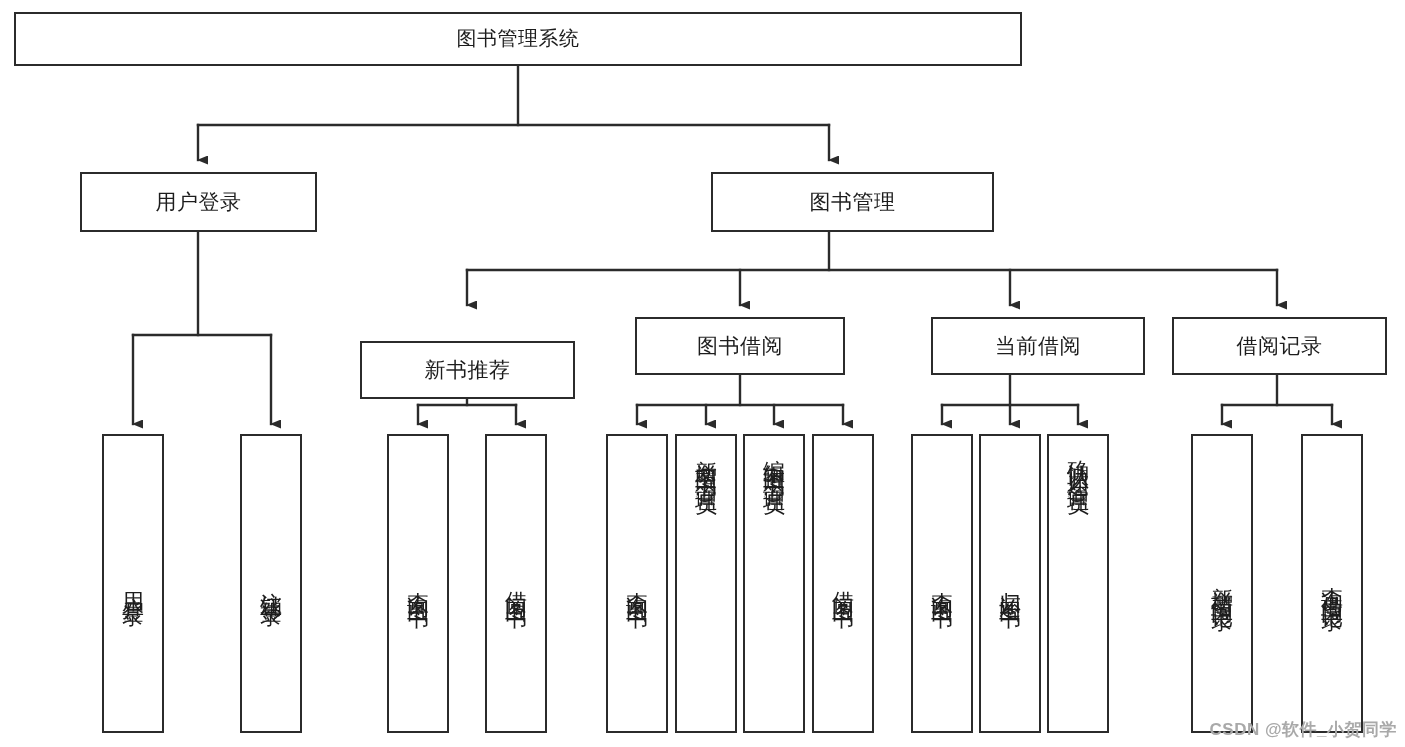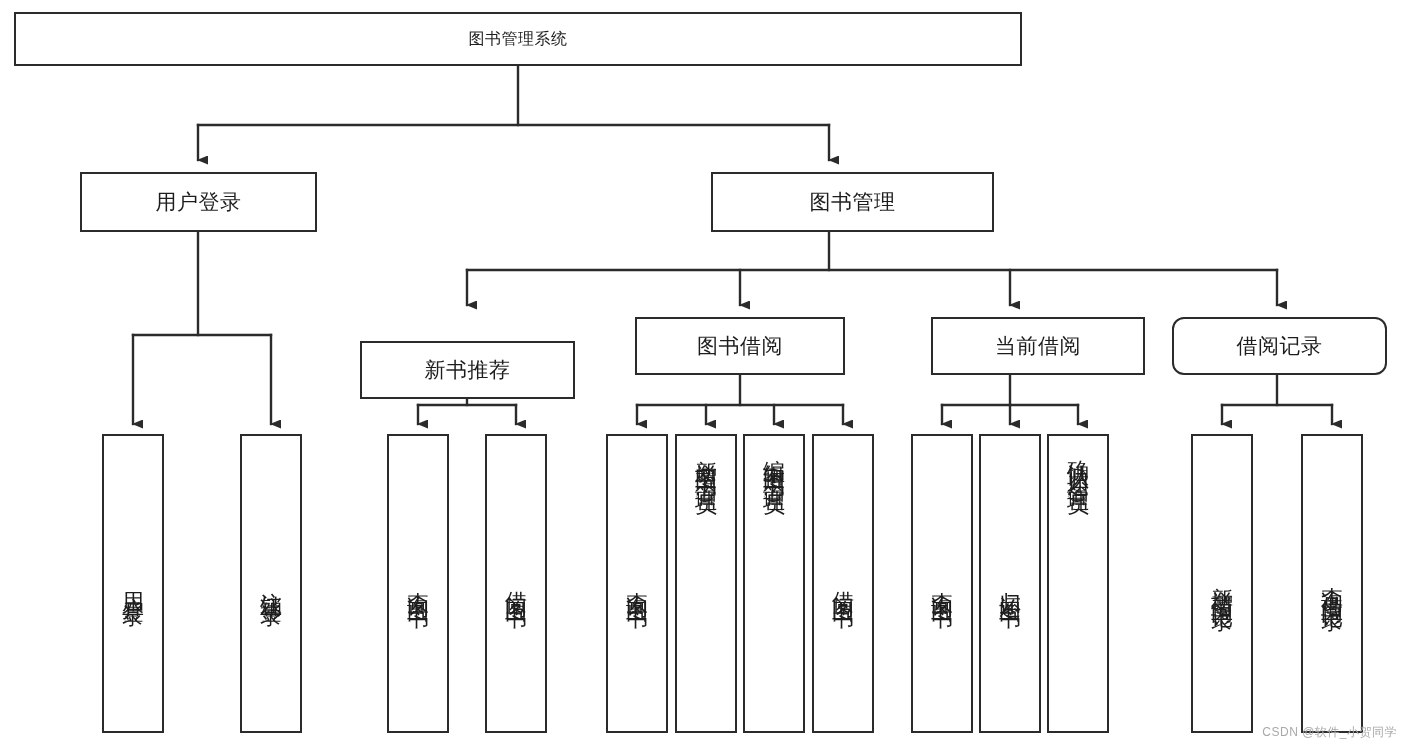--- a/index.html
+++ b/index.html
@@ -40,21 +40,21 @@
     text-align: center;
     line-height: 1.18;
     white-space: nowrap;
   }
   
   .node.horiz .node-label {
     font-size: 21px;
     letter-spacing: 0.5px;
   }
   .node.root .node-label {
-    font-size: 16px;
+    font-size: 20px;
   }
   
   .node.vert {
     align-items: flex-start;
     justify-content: center;
     padding-top: 0;
   }
   .node.vert .node-label {
     writing-mode: vertical-rl;
     text-orientation: upright;
@@ -71,25 +71,26 @@
     align-items: center;
   }
   .node.vert.top {
     align-items: flex-start;
     padding-top: 6px;
   }
   #watermark {
     position: absolute;
     right: 8px;
     bottom: 6px;
-    font-size: 12px;
+    font-size: 17px;
     color: #a9a9a9;
     letter-spacing: 0.5px;
     white-space: nowrap;
     pointer-events: none;
+    font-weight: bold;
   }
 </style>
 </head>
 <body>
 
 <div id="canvas">
 
   <svg id="edges" viewBox="0 0 1405 747" xmlns="http://www.w3.org/2000/svg">
     <defs>
       <marker id="arrow" markerWidth="9" markerHeight="11" refX="4.5" refY="10" orient="auto" markerUnits="userSpaceOnUse">
@@ -153,21 +154,21 @@
 
   <div class="node horiz" style="left:360px; top:317px; width:215px; height:58px;margin-top:24px;">
     <span class="node-label">新书推荐</span>
   </div>
   <div class="node horiz" style="left:635px; top:317px; width:210px; height:58px;">
     <span class="node-label">图书借阅</span>
   </div>
   <div class="node horiz" style="left:903px; top:317px; width:214px; height:58px;margin-left:28px;">
     <span class="node-label">当前借阅</span>
   </div>
-  <div class="node horiz" style="left:1172px; top:317px; width:215px; height:58px;border-radius:12px;">
+  <div class="node horiz" style="left:1172px; top:317px; width:215px; height:58px;">
     <span class="node-label">借阅记录</span>
   </div>
 
   <div class="node vert mid" style="left:102px; top:434px; width:62px; height:299px;">
     <span class="node-label">用户登录</span>
   </div>
   <div class="node vert mid" style="left:240px; top:434px; width:62px; height:299px;">
     <span class="node-label">注销登录</span>
   </div>
 

